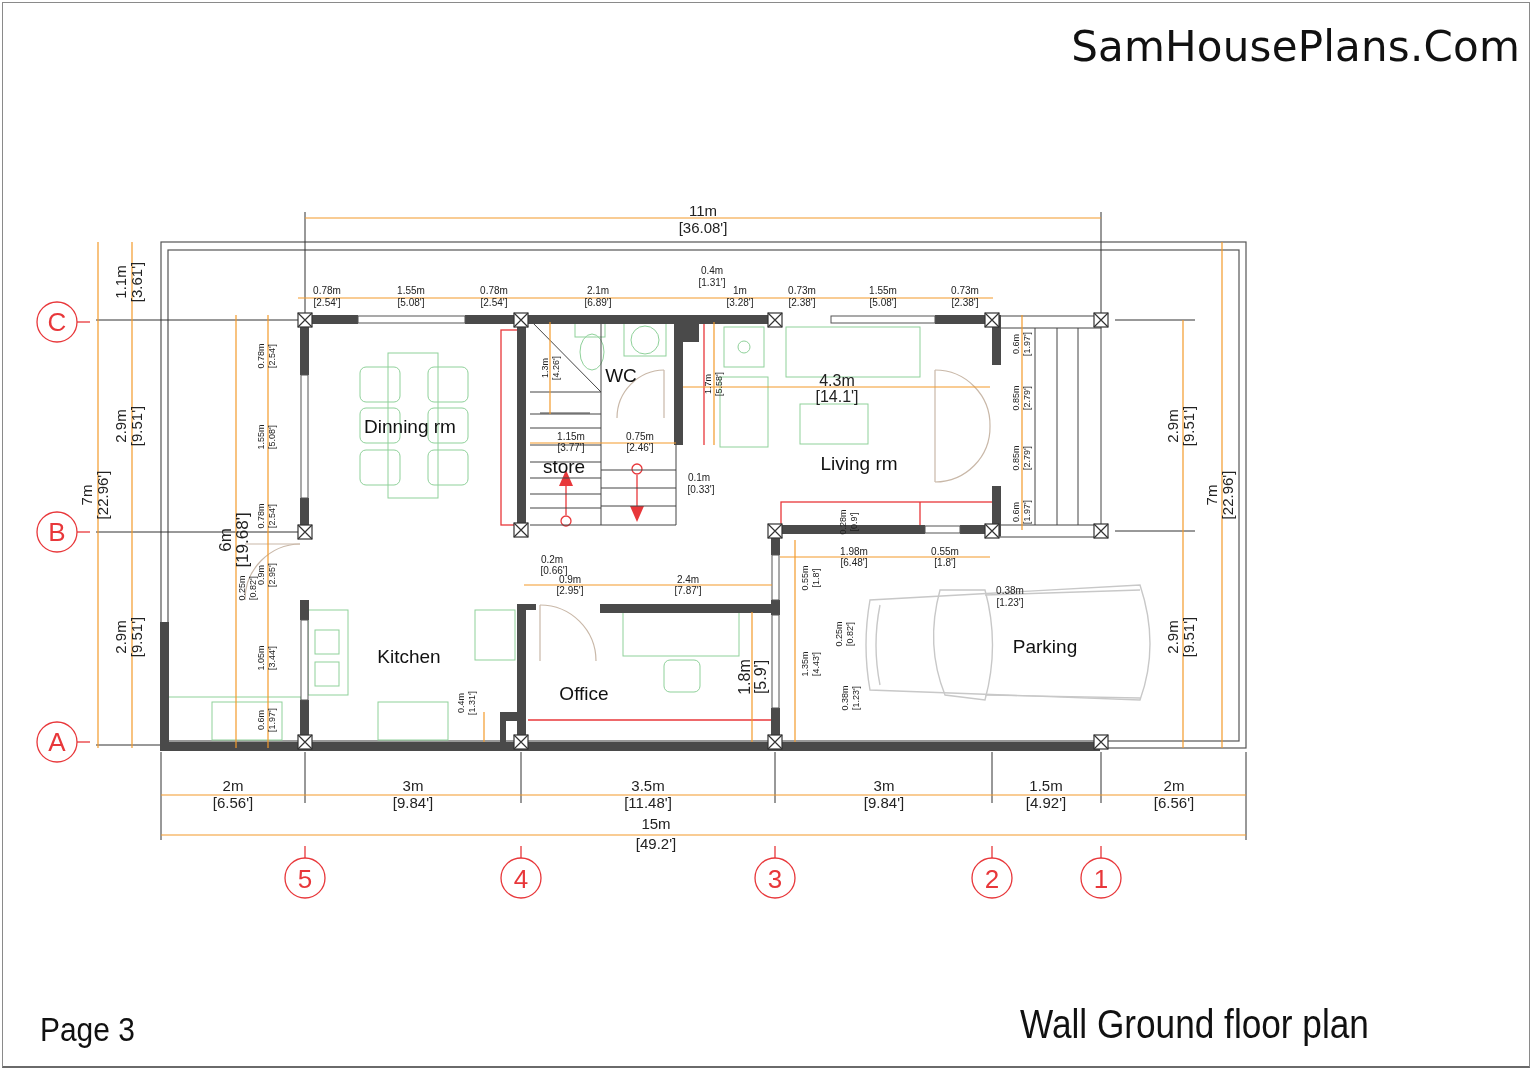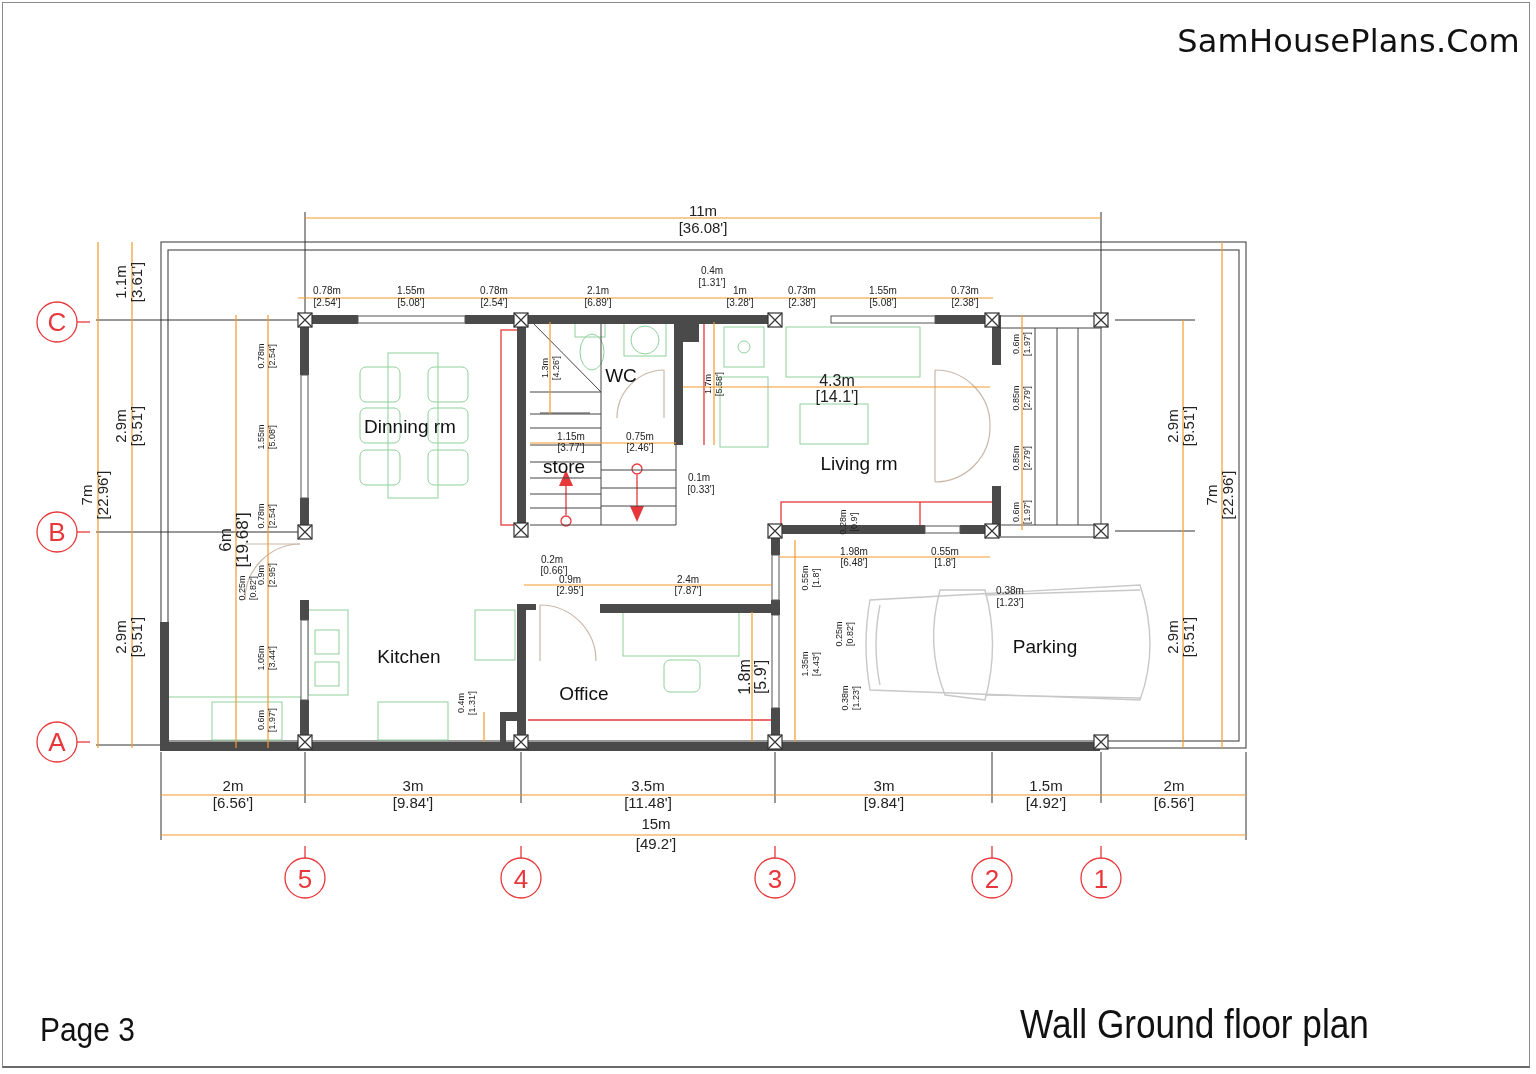--- a/index.html
+++ b/index.html
@@ -1,18 +1,18 @@
 <!DOCTYPE html>
 <html><head>
   <meta charset="utf-8">
   <style>
     html, body { margin: 0; padding: 0; background: #ffffff; }
     body { width: 1536px; height: 1074px; position: relative; overflow: hidden; font-family: "Liberation Sans", sans-serif; }
     .sheet { position: absolute; left: 2px; top: 2px; width: 1528px; height: 1066px; border: 1px solid #8a8a8a; border-bottom: 2px solid #6a6a6a; box-sizing: border-box; }
-    .brand { position: absolute; right: 16px; top: 22px; font-family: "DejaVu Sans", sans-serif; font-size: 32px; color: #111; letter-spacing: 0.2px; }
+    .brand { position: absolute; right: 16px; top: 22px; font-family: "DejaVu Sans", sans-serif; font-size: 42px; color: #111; letter-spacing: 0.2px; }
     .page-label { position: absolute; left: 40px; top: 1010px; font-size: 34px; color: #111; transform: scaleX(0.88); transform-origin: left; }
     .plan-title { position: absolute; left: 1020px; top: 1002px; font-size: 40px; color: #111; transform: scaleX(0.88); transform-origin: left; }
     svg { position: absolute; left: 0; top: 0; }
     .dim { font-family: "Liberation Sans", sans-serif; fill: #222; }
     .room { font-family: "Liberation Sans", sans-serif; fill: #111; }
   </style>
 </head>
 <body>
 
 <div class="sheet"></div>

